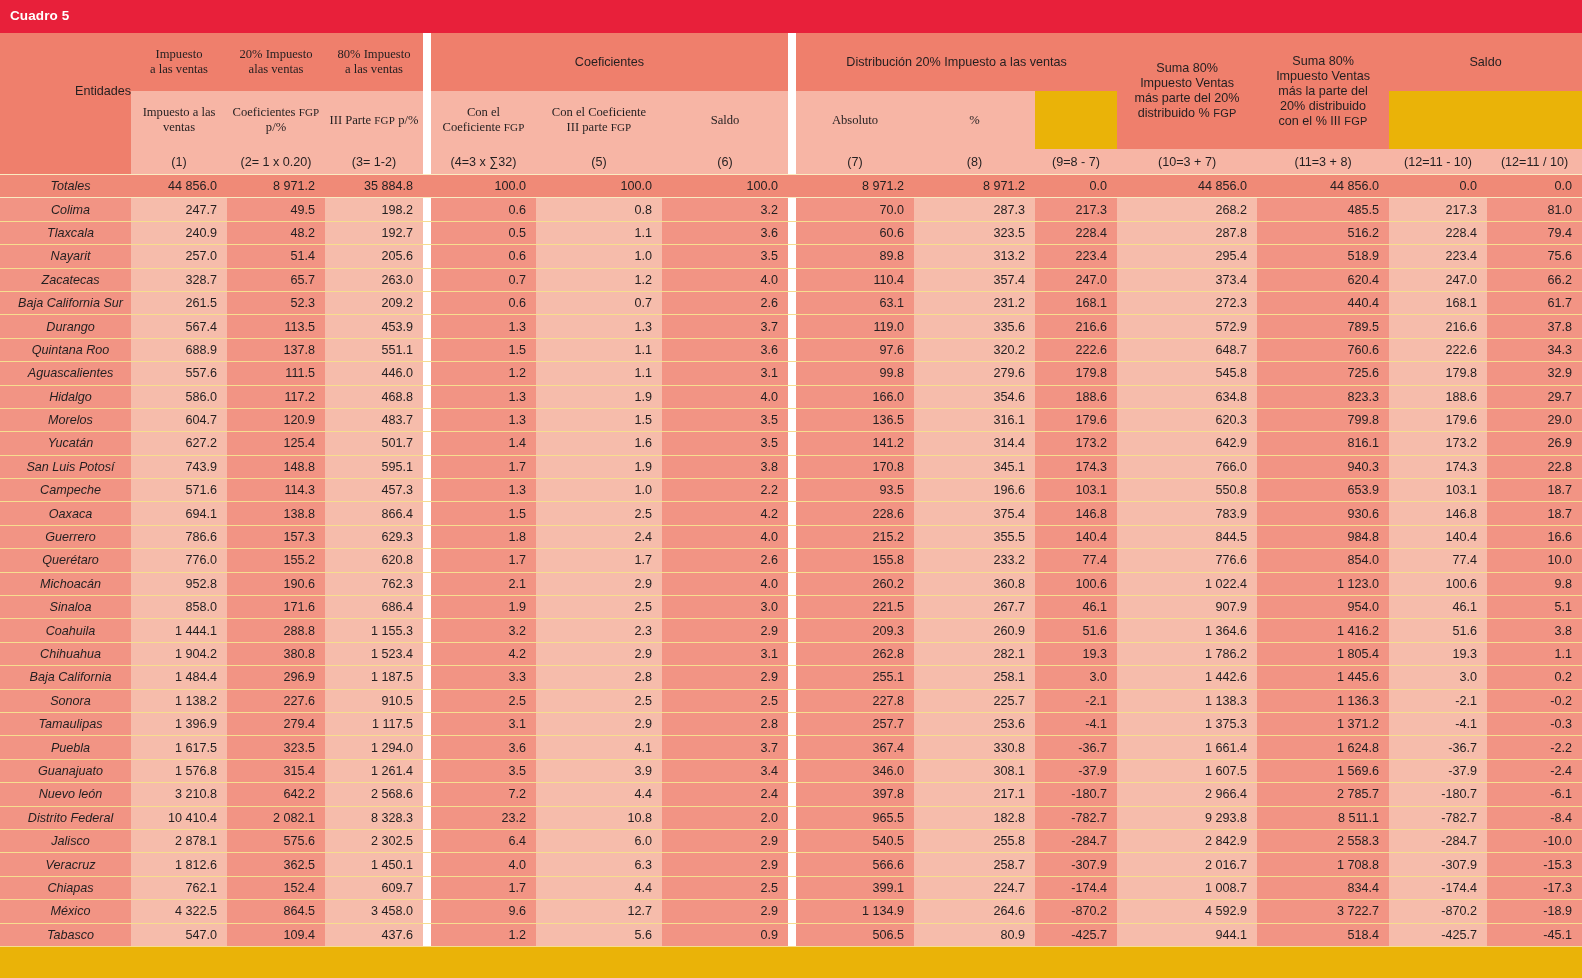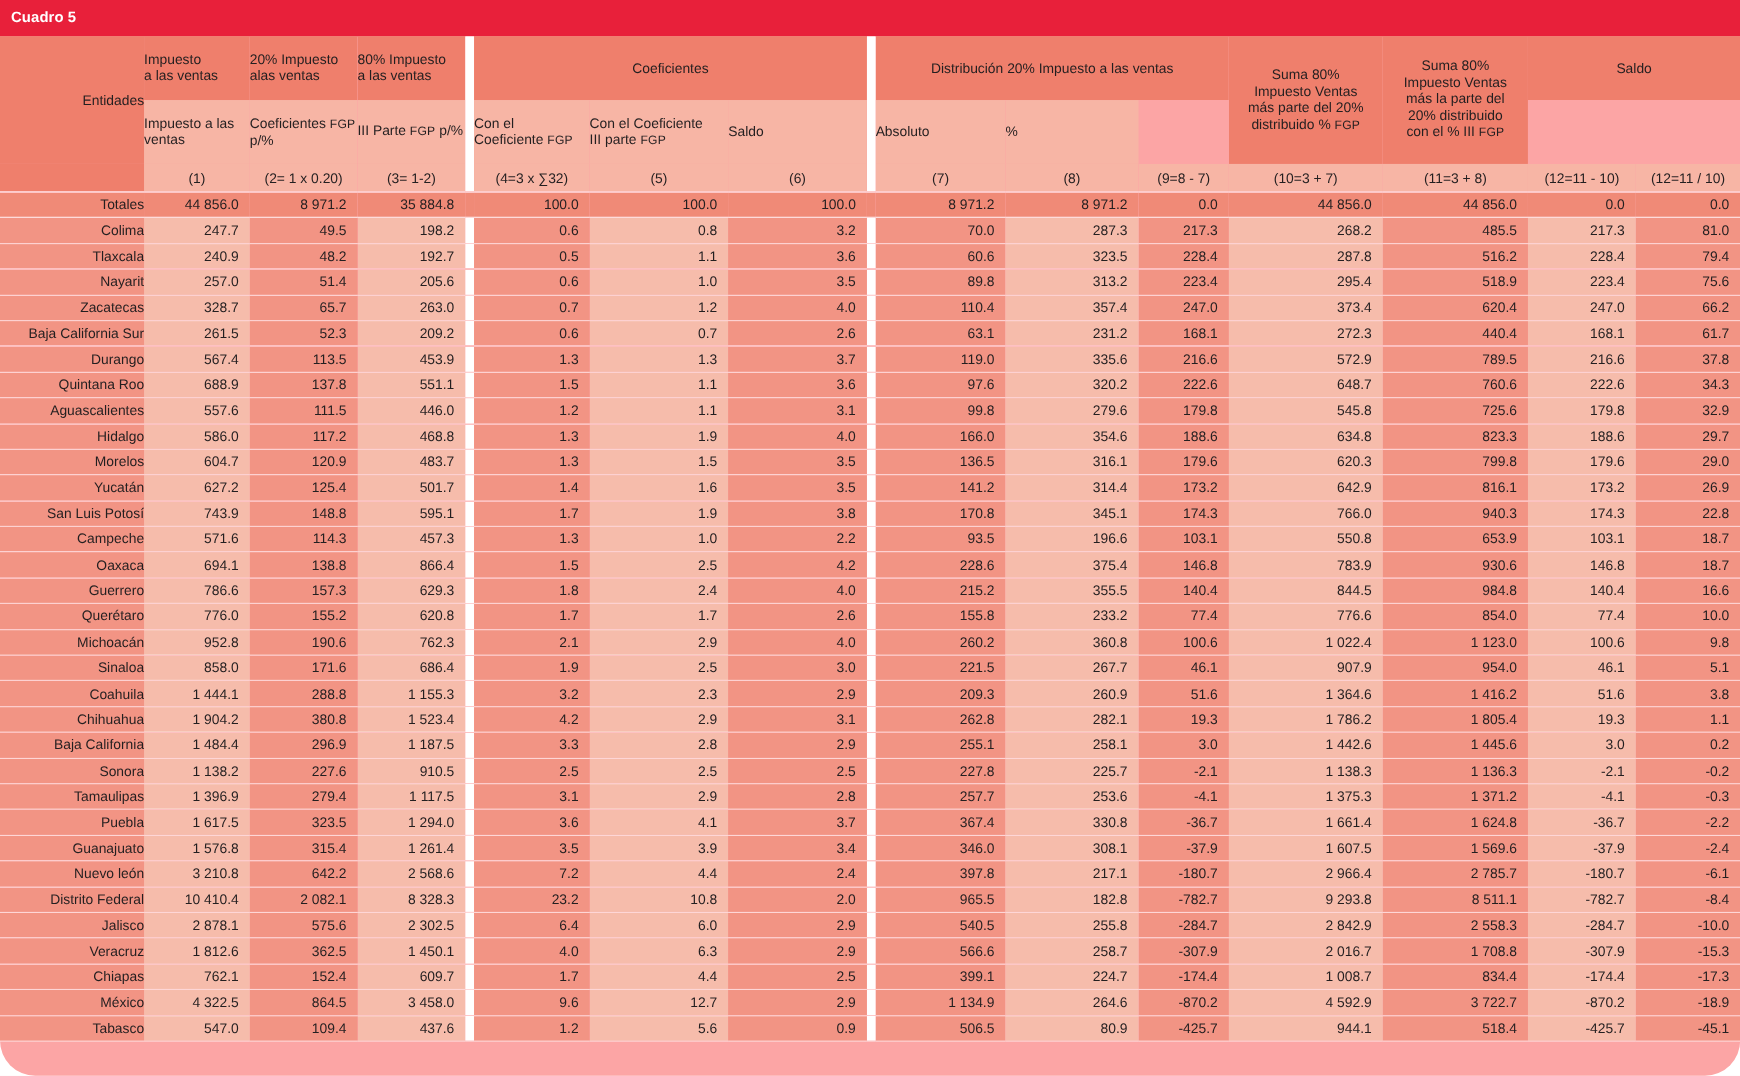--- a/index.html
+++ b/index.html
@@ -12,22 +12,21 @@
     height: 978px;
     font-family: "Liberation Sans", sans-serif;
     color: #231f20;
     overflow: hidden;
   }
 
   #page {
     position: relative;
     width: 1582px;
     height: 978px;
-    background: #fca5a5;
-    border-radius: 32px;
+    background: #eab308;
   }
 
   
   .title-banner {
     background: #e8203a;
     color: #ffffff;
     padding: 6px 10px 8px 10px;
     box-sizing: border-box;
     width: 1582px;
   }
@@ -63,27 +62,28 @@
     text-align: center;
     font-size: 12.6px;
     line-height: 15px;
     height: 34px;
     white-space: normal;
     padding: 2px 6px;
   }
   .hgroup.blank { background: #ef7f6c; }
 
   .hsub {
-    text-align: left;
+    text-align: center;
     font-size: 12.6px;
     line-height: 15px;
     height: 58px;
     white-space: normal;
     padding: 2px 6px;
     background: #ef7f6c;
+    font-family: Liberation Serif, serif;
   }
   .hsub.lighter { background: #f7b5a5; }
 
   .hent {
     background: #ef7f6c;
     text-align: right;
     padding-left: 10px;
     font-size: 12.6px;
     vertical-align: middle;
   }
@@ -92,23 +92,24 @@
     text-align: center;
     font-size: 12.6px;
     height: 25px;
     background: #f7b5a5;
   }
   .hnum.blank { background: #ef7f6c; }
 
   
   tr.row td { height: 22.4px; }
   tr.row td.ent {
-    text-align: right;
+    text-align: center;
     padding-left: 10px;
     background: #f29484;
+    font-style: italic;
   }
   tr.row td.num {
     text-align: right;
     padding-right: 10px;
   }
   
   td.shade-a { background: #f6bcab; }
   td.shade-b { background: #f29484; }
 
   tr.totales td { background: #f08a77 !important; font-weight: normal; }

